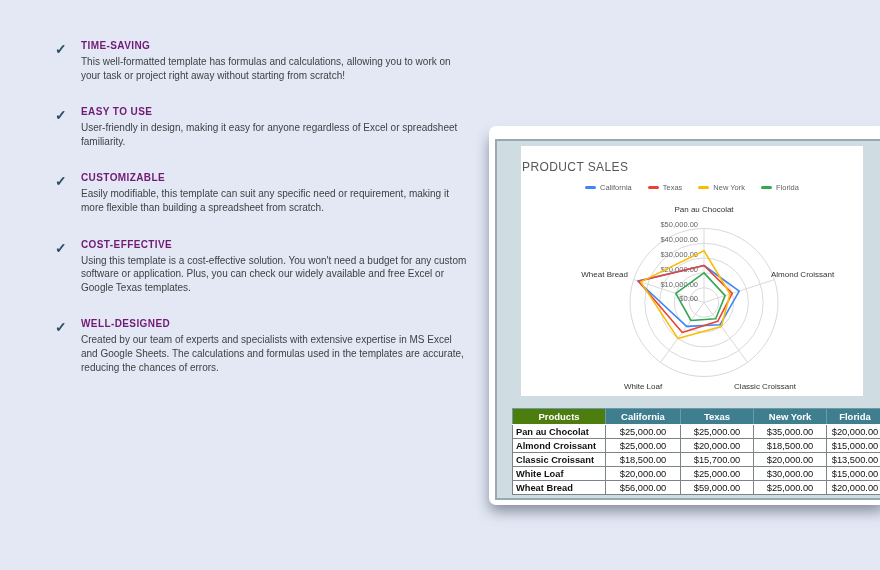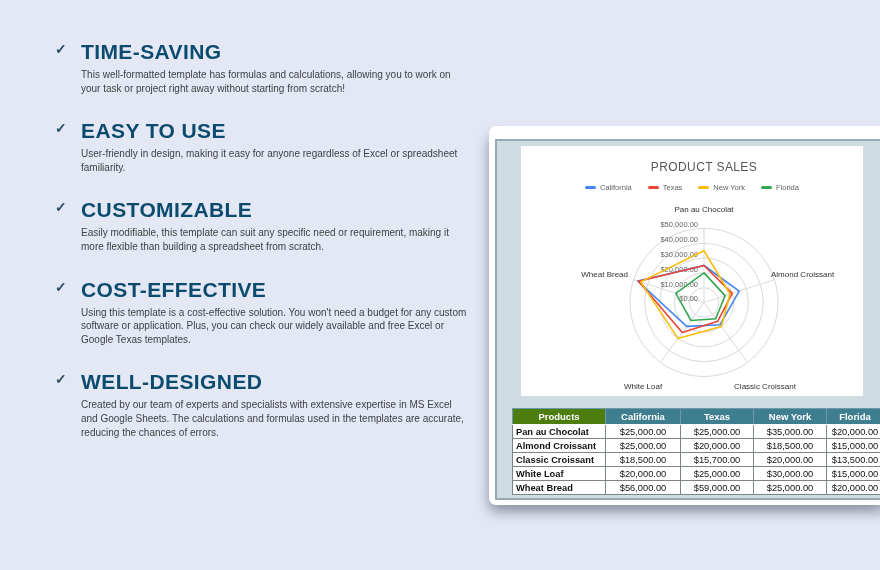--- a/index.html
+++ b/index.html
@@ -17,22 +17,22 @@
     color:#1c6b7f;
   }
   .feat{display:flex;margin-bottom:24px;}
   .check{
     flex:none;width:26px;
     color:#2b4f63;font-weight:bold;font-size:14px;line-height:17px;
     padding-top:1px;
   }
   .fbody{width:388px;}
   .fbody h2{
-    margin:0 0 4px;font-size:21px;font-weight:bold;
-    letter-spacing:.4px;color:#0c4a6e;
+    margin:0 0 4px;font-size:10px;font-weight:bold;
+    letter-spacing:.4px;color:#701a75;
   }
   .fbody p{
     margin:0;font-size:10px;line-height:13.6px;color:#3e4245;
   }
 
   
   .card{
     position:absolute;left:489px;top:126px;width:400px;height:379px;
     background:#ffffff;border-radius:7px;
     padding:13px 0 5px 6px;box-sizing:border-box;
@@ -41,21 +41,21 @@
   .panel{
     position:relative;width:100%;height:100%;box-sizing:border-box;
     background:#cfdde2;
     border:2px solid #95abb1;border-right:none;
   }
   .chart-box{
     position:absolute;left:24px;top:5px;width:342px;height:250px;
     background:#ffffff;
   }
   .chart-title{
-    position:absolute;top:14px;left:12px;width:100%;text-align:center;
+    position:absolute;top:14px;left:1px;width:100%;
     font-size:12px;color:#575757;letter-spacing:.4px;
   }
   .chart-legend{
     position:absolute;top:37px;left:0;width:100%;
     display:flex;justify-content:center;align-items:center;
   }
   .leg-item{display:flex;align-items:center;margin:0 8px;}
   .leg-dash{width:11px;height:3px;border-radius:1.5px;margin-right:4px;}
   .leg-label{font-size:7.5px;color:#5f6368;}
   .radar-svg{position:absolute;left:0;top:0;}

